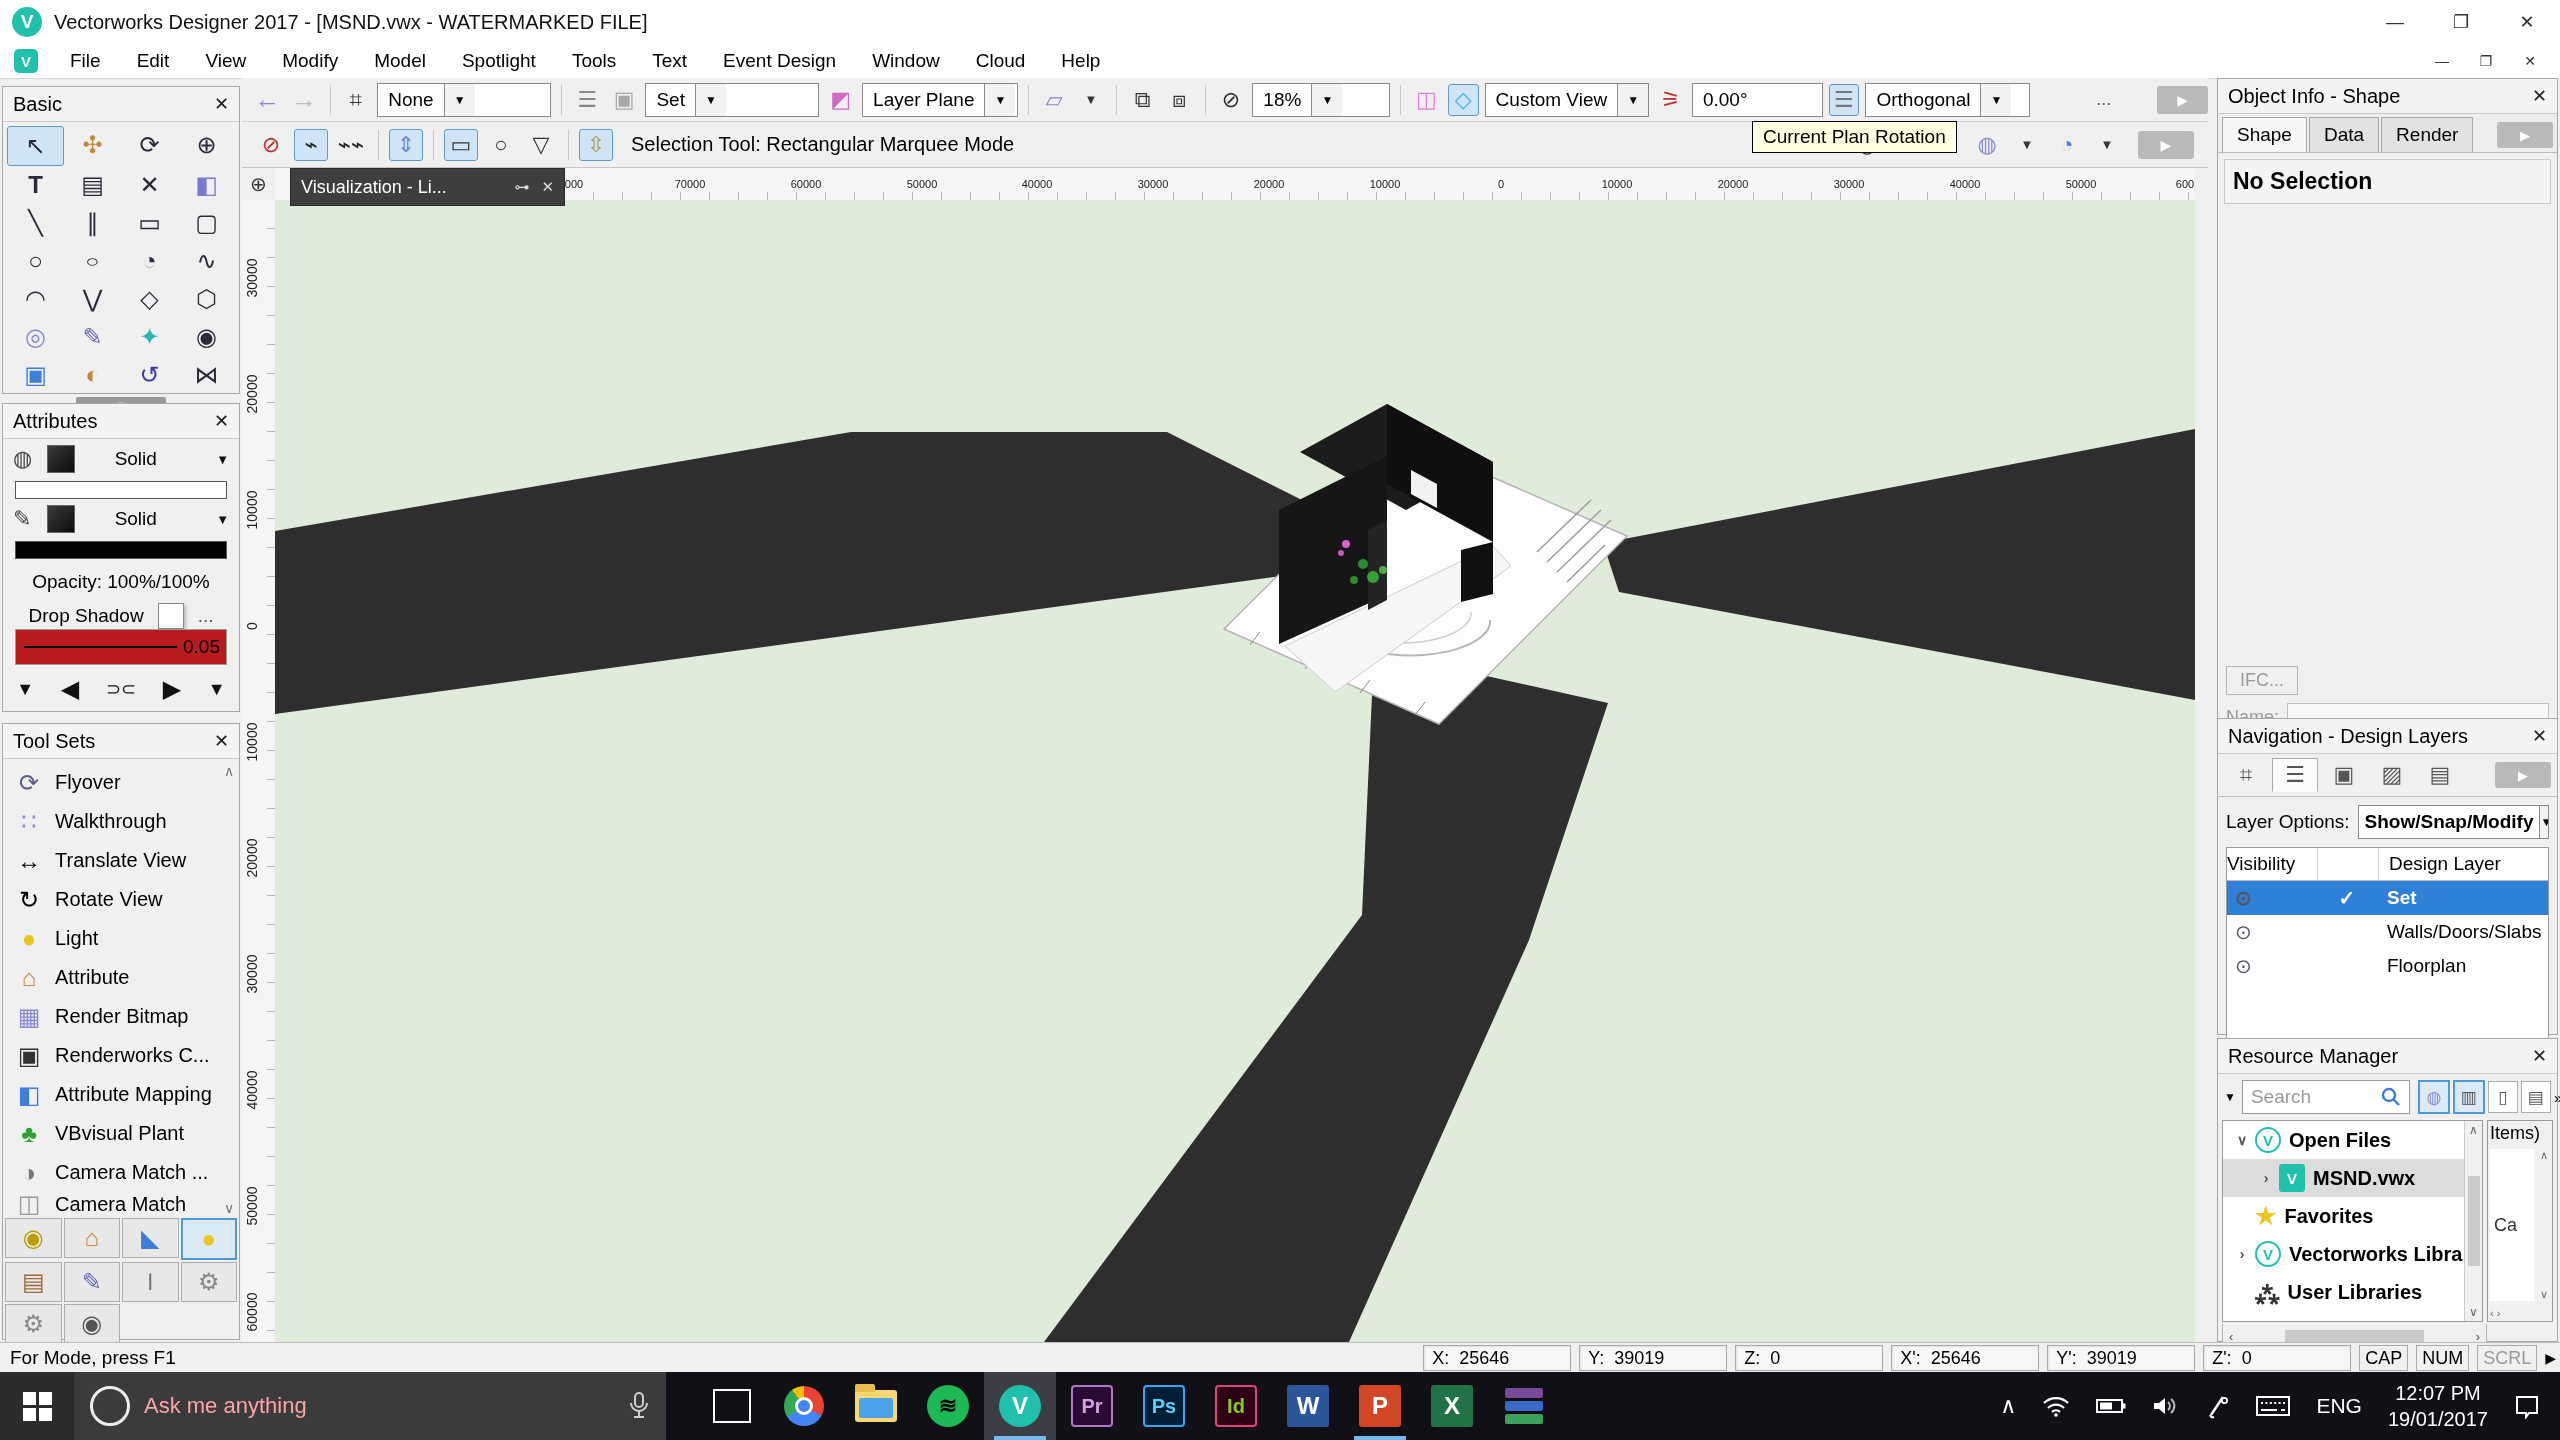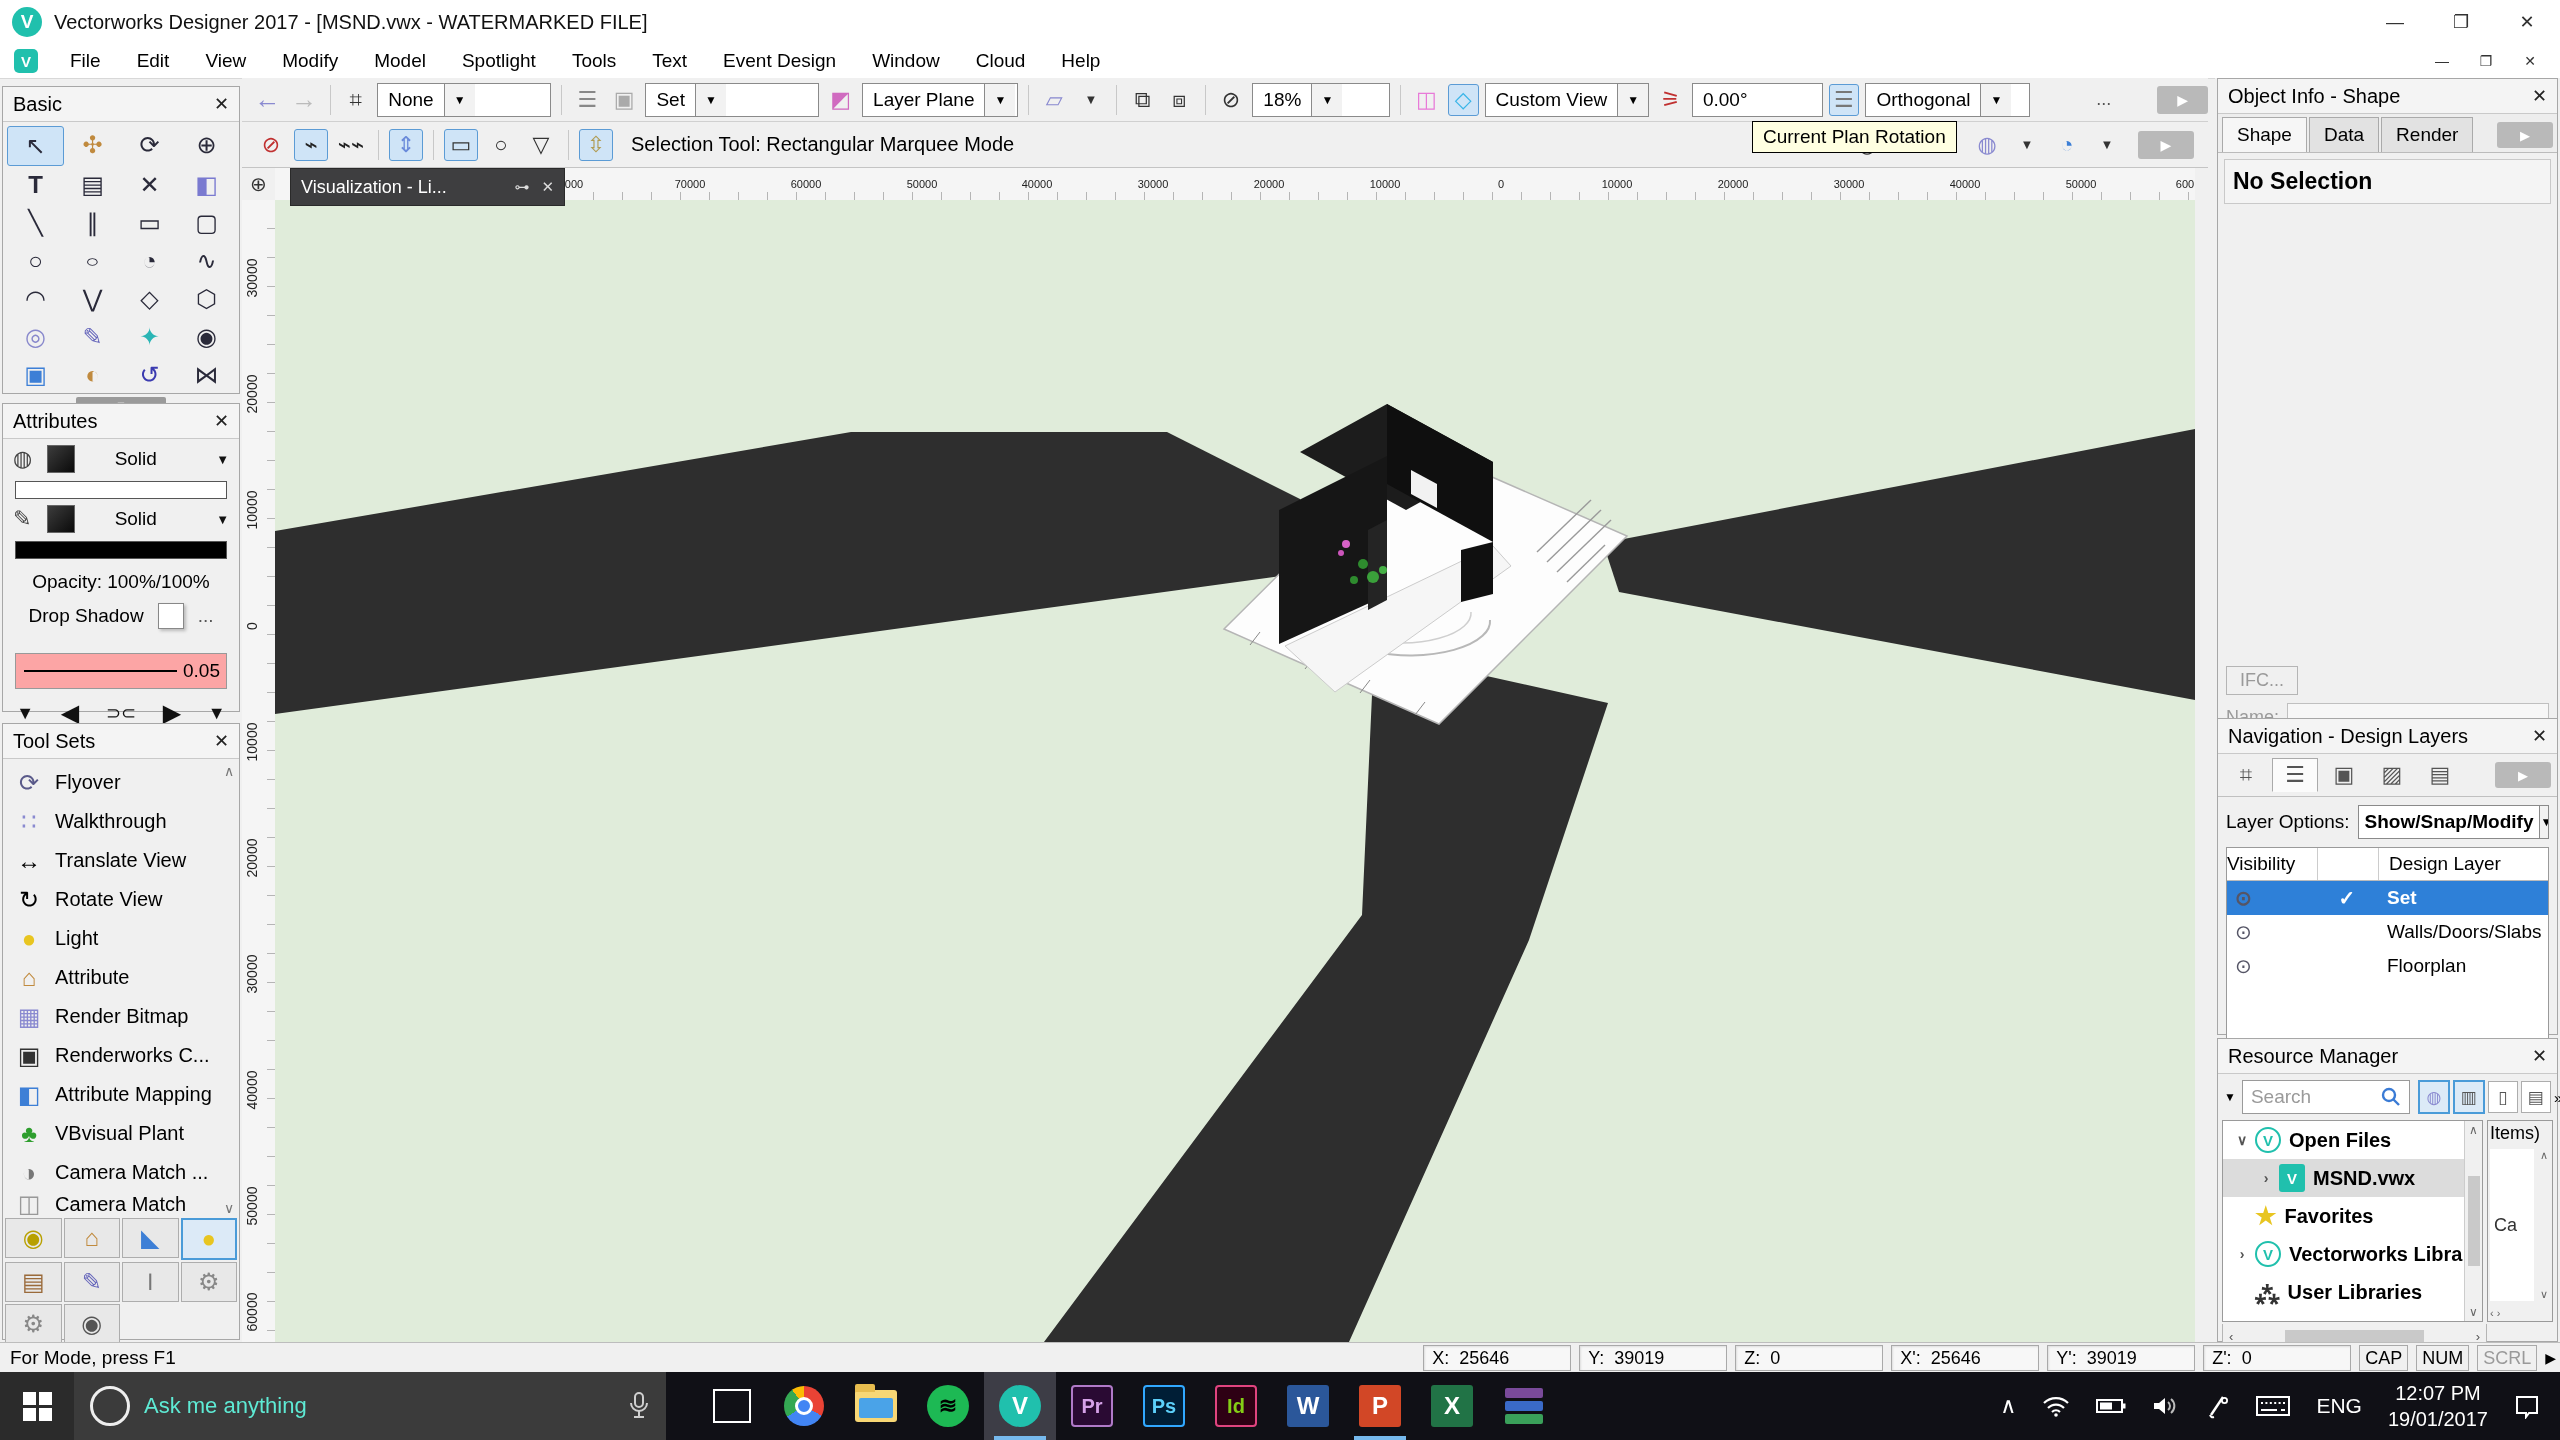--- a/index.html
+++ b/index.html
@@ -42,21 +42,21 @@
   .attr-row{display:flex;align-items:center;padding:6px 10px 0 10px;font-size:19px;}
   .attr-icon{width:34px;font-size:22px;color:#444;}
   .swatch{width:26px;height:26px;background:linear-gradient(135deg,#3c3c3c,#0a0a0a);border:1px solid #666;margin-right:10px;}
   .attr-dd{flex:1;display:flex;align-items:center;justify-content:center;font-size:19px;}
   .dd-arrow{margin-left:auto;font-size:13px;color:#111;}
   .attr-bar{margin:8px 12px 0 12px;height:16px;border:1px solid #555;background:#fff;}
   .attr-bar.pen{background:#000;}
   .attr-center{margin-top:12px;text-align:center;font-size:19px;}
   .ds-row{display:flex;align-items:center;justify-content:center;gap:14px;margin-top:10px;font-size:19px;}
   .checkbox{width:24px;height:24px;background:#fff;border:1px solid #888;box-shadow:2px 2px 3px #bbb;}
-  .lw-box{margin:24px 12px 0 12px;height:34px;background:#fca5a5;border:1px solid #999;position:relative;
+  .lw-box{margin:0 12px 0 12px;height:34px;background:#b91c1c;border:1px solid #999;position:relative;
     display:flex;align-items:center;}
   .lw-line{flex:1;height:2px;background:#000;margin-left:8px;}
   .lw-val{padding:0 6px;font-size:19px;}
   .attr-nav{display:flex;align-items:center;justify-content:space-around;margin-top:10px;font-size:18px;color:#111;}
   
   .ts-list{position:relative;padding:4px 20px 0 6px;}
   .ts-item{display:flex;align-items:center;height:39px;font-size:20px;}
   .ts-icon{width:40px;text-align:center;font-size:24px;margin-right:6px;}
   .ts-scroll{position:absolute;right:2px;top:4px;bottom:0;width:16px;display:flex;flex-direction:column;
     justify-content:space-between;align-items:center;color:#777;font-size:14px;}
@@ -173,21 +173,21 @@
   .sb-box{width:130px;height:24px;border:1px solid #a9a9a9;background:#f7f7f7;box-shadow:inset 1px 1px 2px #ddd;
     display:flex;align-items:center;padding:0 8px;gap:10px;font-size:18px;}
   .sb-lock{border:1px solid #a9a9a9;background:#f0f0f0;height:24px;display:flex;align-items:center;
     padding:0 5px;font-size:18px;}
   .sb-lock.dim{color:#9a9a9a;}
   
   .taskbar{position:absolute;left:0;top:1372px;width:2560px;height:68px;background:#101016;display:flex;align-items:stretch;}
   .tb-start{width:74px;display:flex;align-items:center;justify-content:center;background:#2b2b2b;}
   .winlogo{display:grid;grid-template-columns:13px 13px;grid-template-rows:13px 13px;gap:3px;}
   .winlogo div{background:#fff;}
-  .cortana{width:560px;background:#3b3b3b;display:flex;align-items:center;color:#5eead4;font-size:22px;gap:14px;padding:0 16px;}
+  .cortana{width:560px;background:#3b3b3b;display:flex;align-items:center;color:#fca5a5;font-size:22px;gap:14px;padding:0 16px;}
   .cort-circle{width:34px;height:34px;border:3px solid #eee;border-radius:50%;}
   .cort-mic{margin-left:auto;}
   .task-app{width:72px;display:flex;align-items:center;justify-content:center;position:relative;}
   .task-app.active{background:#3d3d46;}
   .underline{position:absolute;bottom:0;left:10px;right:10px;height:4px;background:#76b9ed;}
   .taskview{width:34px;height:30px;border:2px solid #fff;position:relative;background:transparent;}
   .chrome-ic{width:40px;height:40px;border-radius:50%;background:conic-gradient(#ea4335 0 33%,#4285f4 33% 66%,#34a853 66% 90%,#fbbc05 90% 100%);position:relative;}
   .chrome-ic::after{content:"";position:absolute;left:11px;top:11px;width:18px;height:18px;border-radius:50%;
     background:#4285f4;border:3px solid #fff;box-sizing:border-box;}
   .folder-ic{width:42px;height:32px;background:#f8d775;border-radius:3px;position:relative;}

